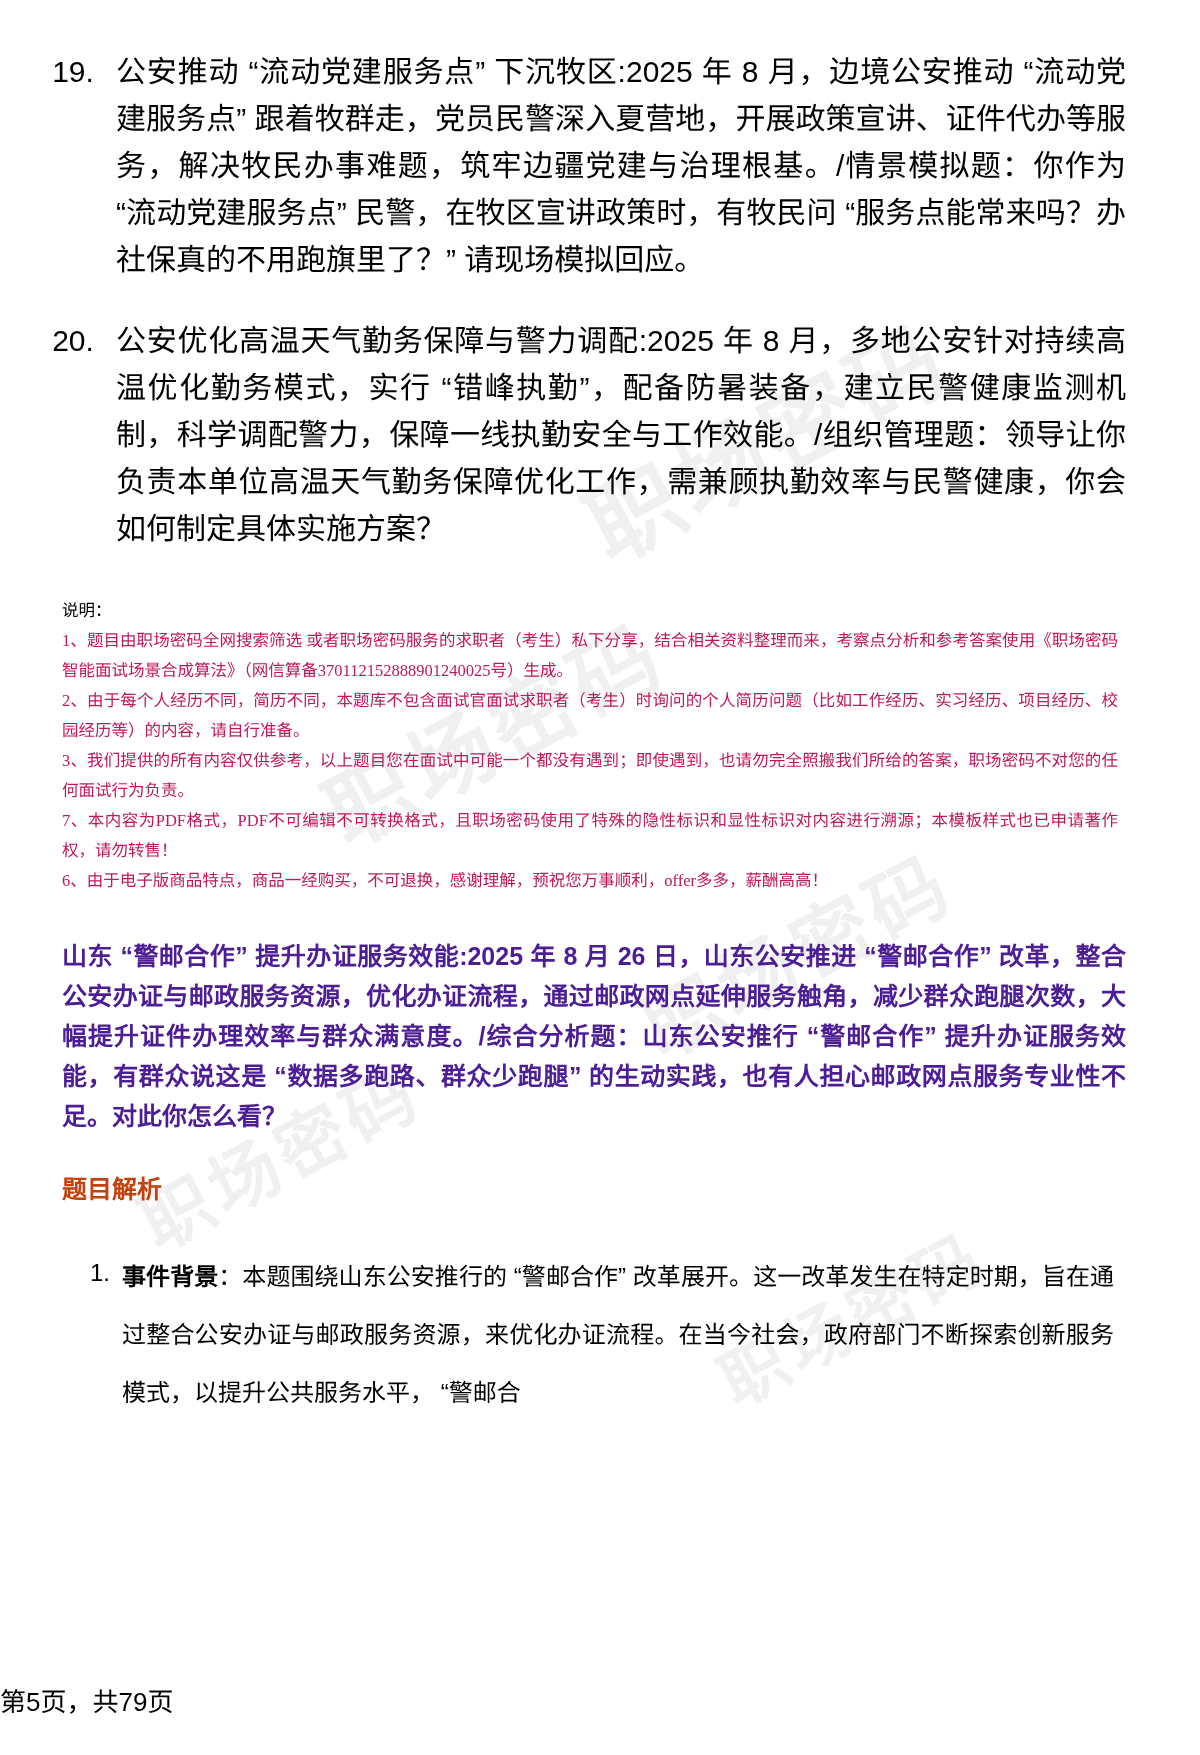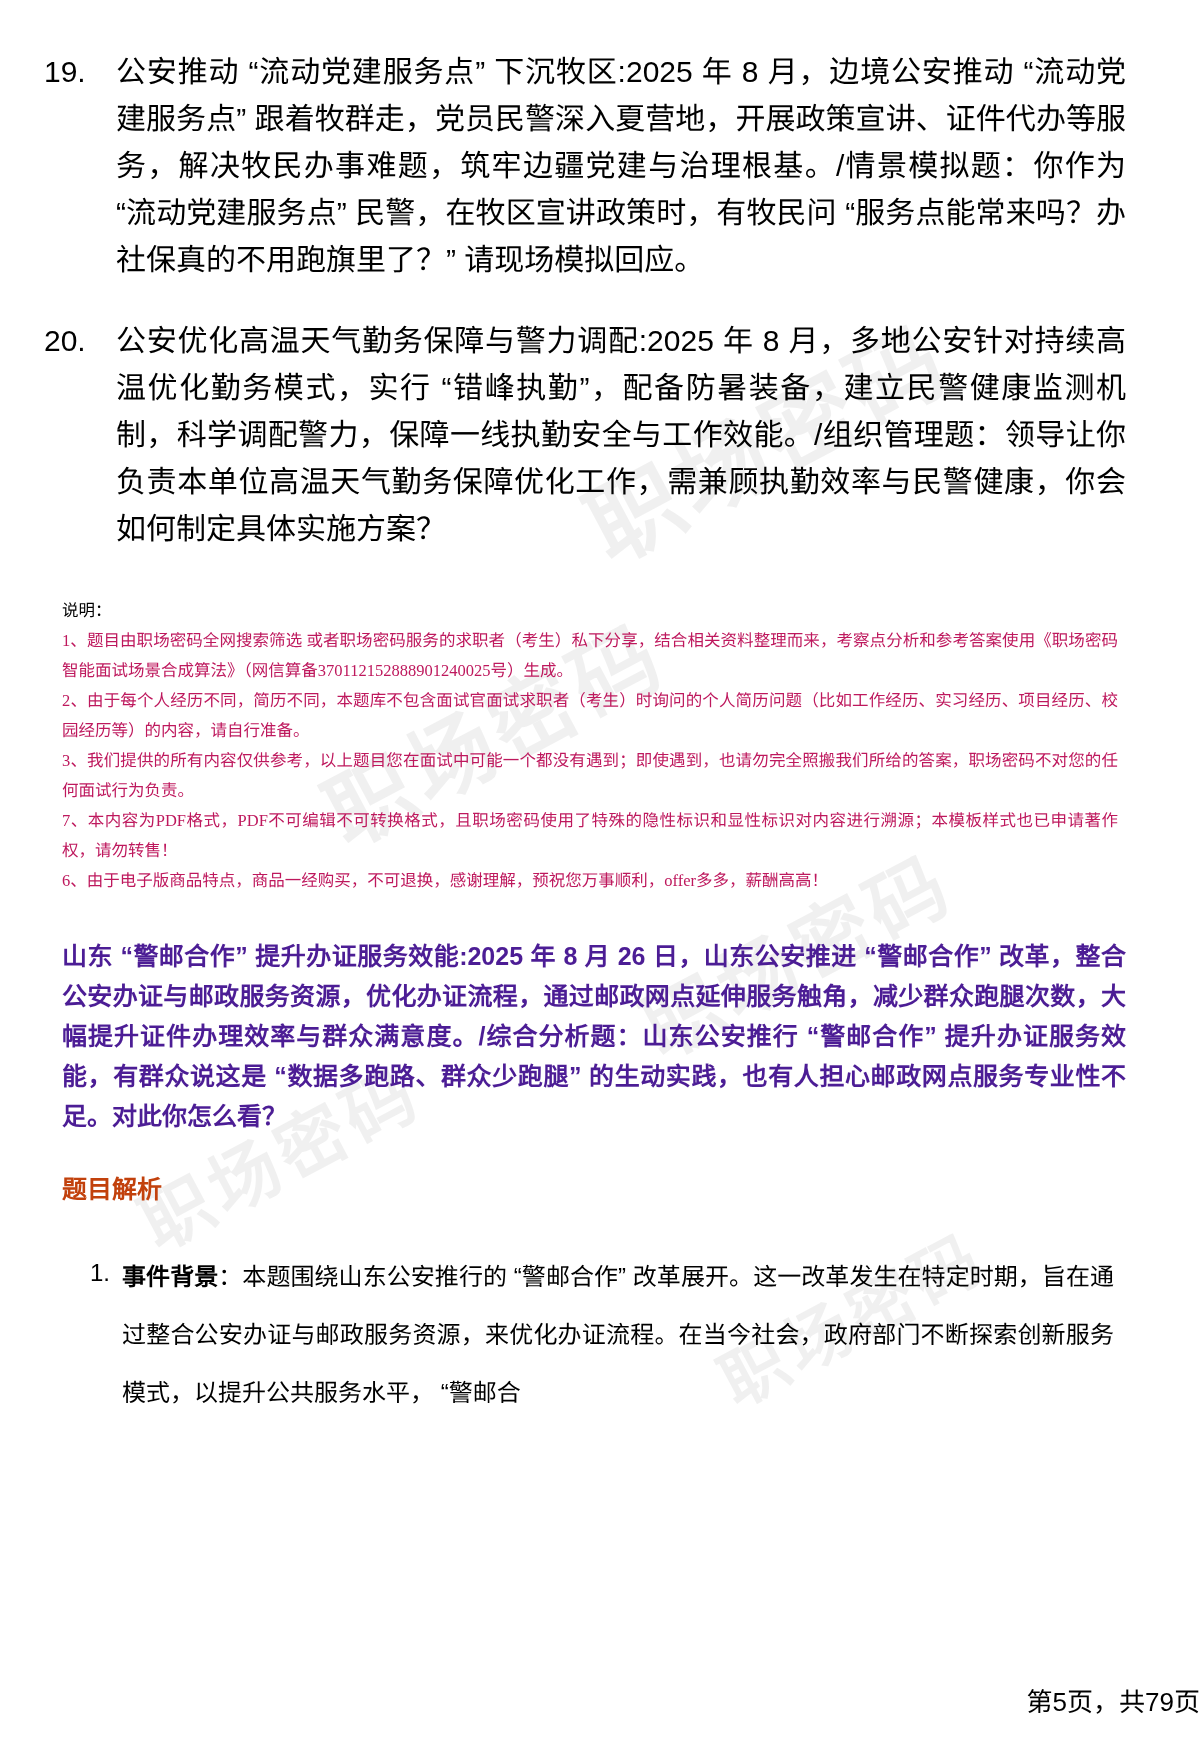--- a/index.html
+++ b/index.html
@@ -60,21 +60,21 @@
     list-style: none;
   }
   .q-item {
     display: flex;
     align-items: flex-start;
     margin: 0 0 34px 0;
   }
   .q-num {
     flex: 0 0 auto;
     width: 72px;
-    text-align: left;
+    text-align: center;
     padding-right: 14px;
     font-size: 30px;
     line-height: 47px;
     color: #000;
     box-sizing: border-box;
   }
   .q-body {
     flex: 1 1 auto;
     font-size: 30px;
     line-height: 47px;
@@ -151,21 +151,21 @@
     padding-right: 30px;
   }
   .an-body b { font-weight: 700; }
 
   
   .footer {
     position: absolute;
     left: 0;
     right: 0;
     bottom: 36px;
-    text-align: right;
+    text-align: left;
     font-size: 26px;
     line-height: 34px;
     color: #000;
     z-index: 3;
   }
 </style>
 </head>
 <body>
 
 <div id="page">

